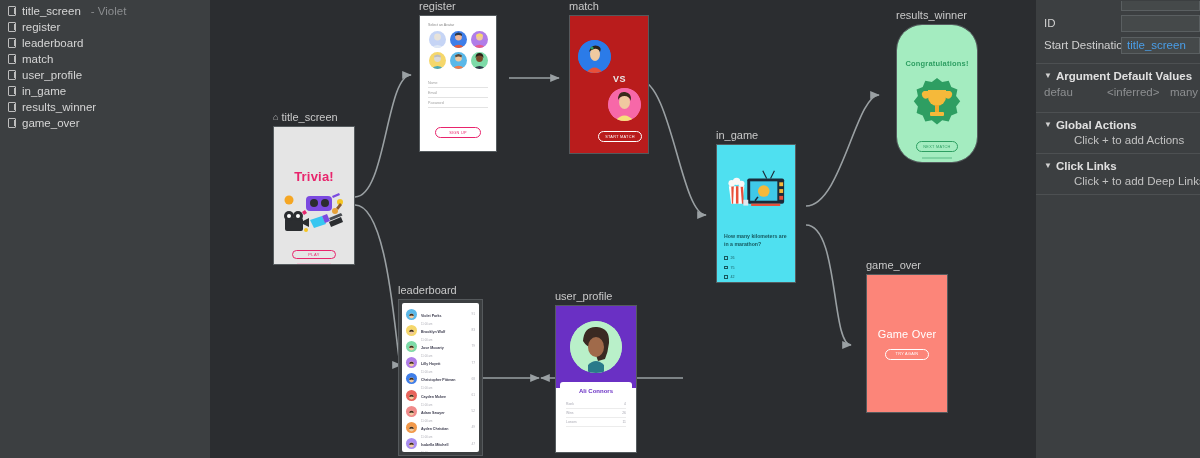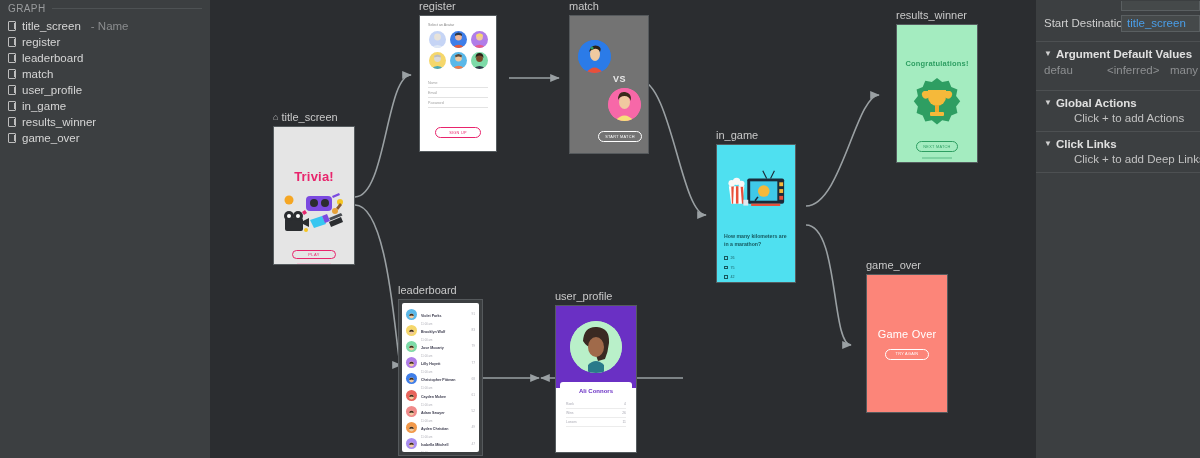--- a/index.html
+++ b/index.html
@@ -88,21 +88,21 @@
   .rg-avatars { display:grid; grid-template-columns: repeat(3, 1fr); gap:4px 3px; }
   .rg-av { width:17px; height:17px; border-radius:50%; position:relative; overflow:hidden; margin:0 auto;}
   .rg-fields { margin-top: 9px; }
   .rg-field { border-bottom:1px solid #e3e3e3; height:10px; font-size:3.6px; color:#9e9e9e; padding-top:3px;}
   .rg-btn {
     margin: 19px auto 0; width:46px; height:11px; border:1px solid #e8246c; border-radius:6px;
     color:#e8246c; font-size:3.8px; display:flex; align-items:center; justify-content:center; letter-spacing:.3px;
   }
 
   
-  .mt-body { width:100%; height:100%; background:#737373; position:relative;text-align:center; }
+  .mt-body { width:100%; height:100%; background:#b91c1c; position:relative;text-align:center; }
   .mt-av { position:absolute; width:33px; height:33px; border-radius:50%; overflow:hidden; }
   .mt-vs { position:absolute; left:43px; top:58px; color:#e8e8e8; font-size:9px; font-weight:bold; letter-spacing:.5px;}
   .mt-btn {
     position:absolute; left:28px; top:115px; width:44px; height:11px;
     border:1px solid #fff; border-radius:6px; color:#fff; font-size:3.8px;
     display:flex; align-items:center; justify-content:center; letter-spacing:.3px;
   }
 
   
   .rw-body { width:100%; height:100%; background:#a4ecc0; display:flex; flex-direction:column; align-items:center; }
@@ -175,30 +175,26 @@
   .arg-cell.c3 { flex:1 1 auto;}
   .sec-divider { height:1px; background:#4d5052; margin:7px 0 0; }
   .hint { font-size:11.5px; color:#c2c2c2; padding:3px 0 0 30px; white-space:nowrap;}
 </style>
 </head>
 <body>
 
 <div id="app">
 
   <div class="sidebar">
-    <div class="sidebar-header">
-      <span class="hdr-label">GRAPH</span>
-      <span class="hdr-rule"></span>
-    </div>
     <div class="tree">
 
       <div class="tree-item">
         <span class="dest-icon"></span>
         <span class="tree-label">title_screen</span>
-        <span class="tree-start">- Name</span>
+        <span class="tree-start">- Violet</span>
       </div>
       <div class="tree-item">
         <span class="dest-icon"></span>
         <span class="tree-label">register</span>
       </div>
       <div class="tree-item">
         <span class="dest-icon"></span>
         <span class="tree-label">leaderboard</span>
       </div>
       <div class="tree-item">
@@ -427,21 +423,21 @@
 
           </div>
         </div>
       </div>
     </div>
 
     <div class="node" style="left:685px; top:9px;">
       <div class="node-title">
         <span>results_winner</span>
       </div>
-      <div class="screen" style="width:82px;height:139px;">
+      <div class="screen" style="width:82px;height:139px;border-radius:26px;">
         <div class="rw-body">
           <div class="rw-title">Congratulations!</div>
           <div class="rw-badge">
             <svg viewBox="0 0 52 52" width="52" height="52">
               <path d="M26 1 l5.2 4.1 l6.5 -1.3 l2.6 6.1 l6.1 2.6 l-1.3 6.5 l4.1 5.2 l-4.1 5.2 l1.3 6.5 l-6.1 2.6 l-2.6 6.1 l-6.5 -1.3 l-5.2 4.1 l-5.2 -4.1 l-6.5 1.3 l-2.6 -6.1 l-6.1 -2.6 l1.3 -6.5 l-4.1 -5.2 l4.1 -5.2 l-1.3 -6.5 l6.1 -2.6 l2.6 -6.1 l6.5 1.3z" fill="#2e9e62"></path>
               <path d="M17 13 h18 v7 a9 9 0 0 1 -18 0z" fill="#f5b93a"></path>
               <path d="M17 14 h-4 a4 4 0 0 0 4 7z" fill="#f5b93a"></path>
               <path d="M35 14 h4 a4 4 0 0 1 -4 7z" fill="#f5b93a"></path>
               <rect x="24" y="28" width="4" height="7" fill="#f0a82a"></rect>
               <rect x="19" y="35" width="14" height="4" rx="1" fill="#f5b93a"></rect>
@@ -594,20 +590,24 @@
     </div>
 
   </div>
 
   <div class="inspector">
     <div class="insp-row" style="height:12px;">
       <span class="lbl"></span>
       <span class="insp-field topcut"></span>
     </div>
     <div class="insp-row">
+      <span class="lbl">ID</span>
+      <span class="insp-field"></span>
+    </div>
+    <div class="insp-row">
       <span class="lbl">Start Destination</span>
       <span class="insp-field link">title_screen</span>
     </div>
 
     <div class="sec-divider"></div>
 
     <div class="section">
       <div class="sec-head">
         <span class="tri">▼</span>
         <span>Argument Default Values</span>

